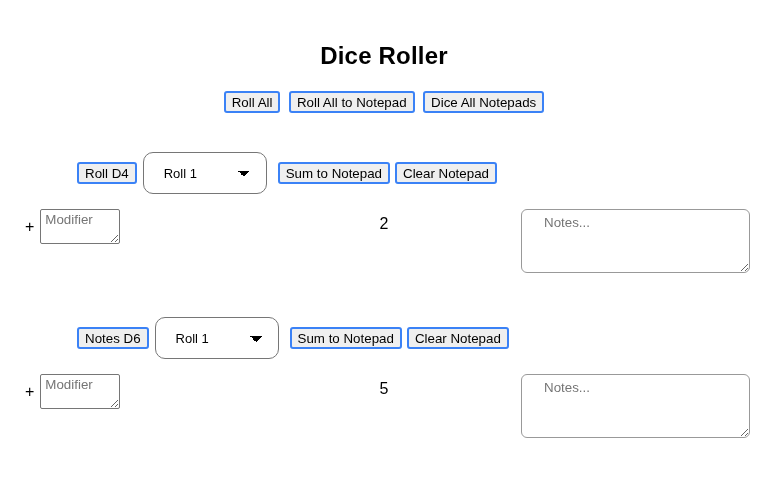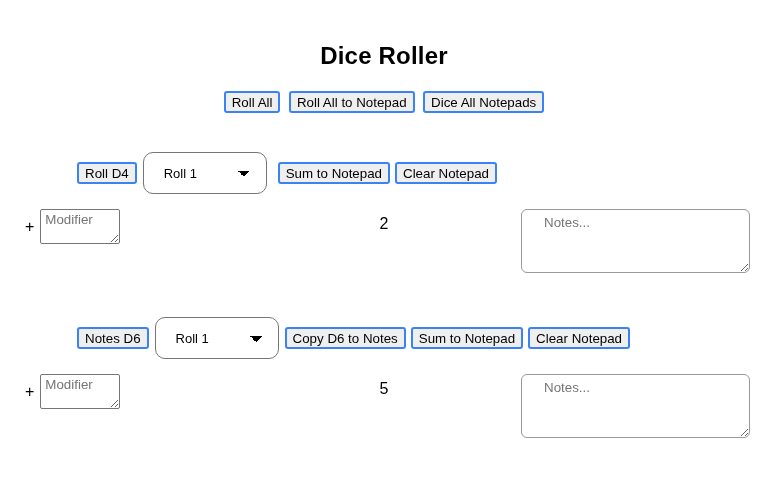--- a/index.html
+++ b/index.html
@@ -212,21 +212,20 @@
     <textarea class="notepad" placeholder="Notes..." style=""></textarea>
   </div>
 </section>
 
 <section class="dice-section d6">
   <div class="controls-row">
     <button class="btn">Notes D6</button>
     <select class="roll-count-select">
       <option>Roll 1</option>
     </select>
-    <button class="btn">Copy D6 to Notes</button>
     <span class="spacer-sm"></span>
     <button class="btn">Sum to Notepad</button>
     <span class="spacer-sm"></span>
     <button class="btn">Clear Notepad</button>
   </div>
 
   <div class="result-row">
     <div class="modifier-group">
       <span class="plus-sign">+</span>
       <textarea class="modifier-input" placeholder="Modifier" style=""></textarea>

